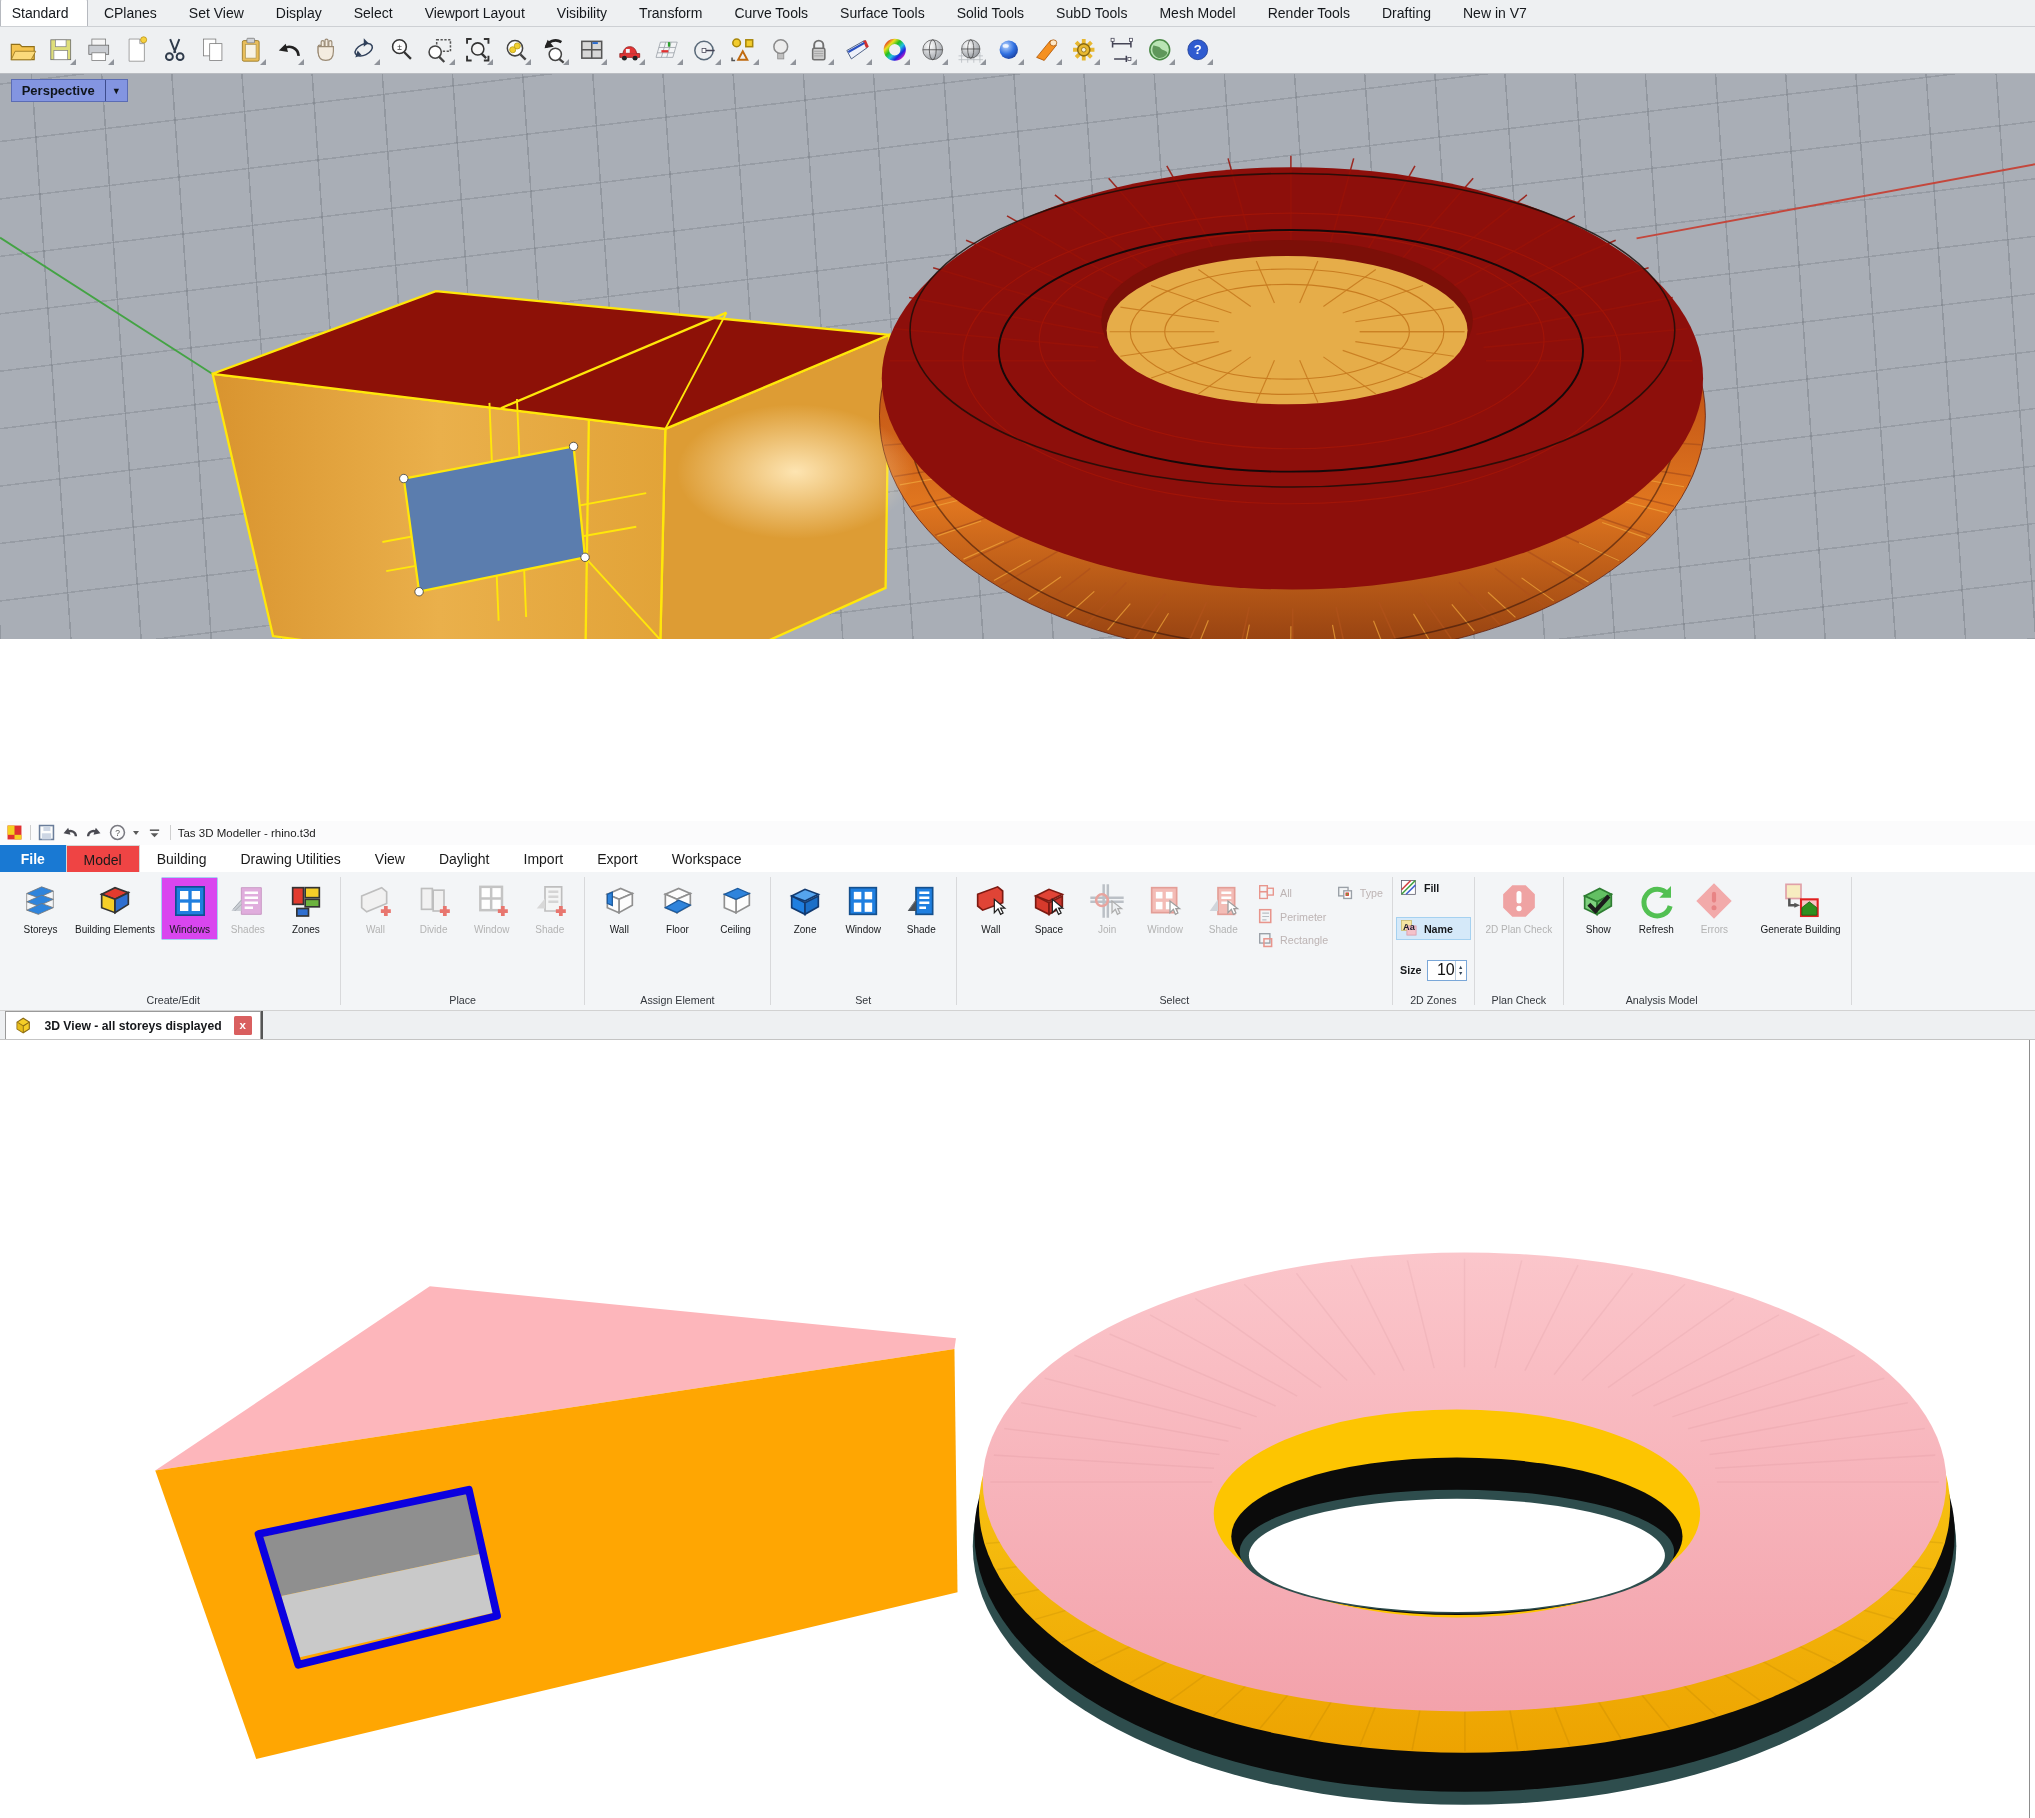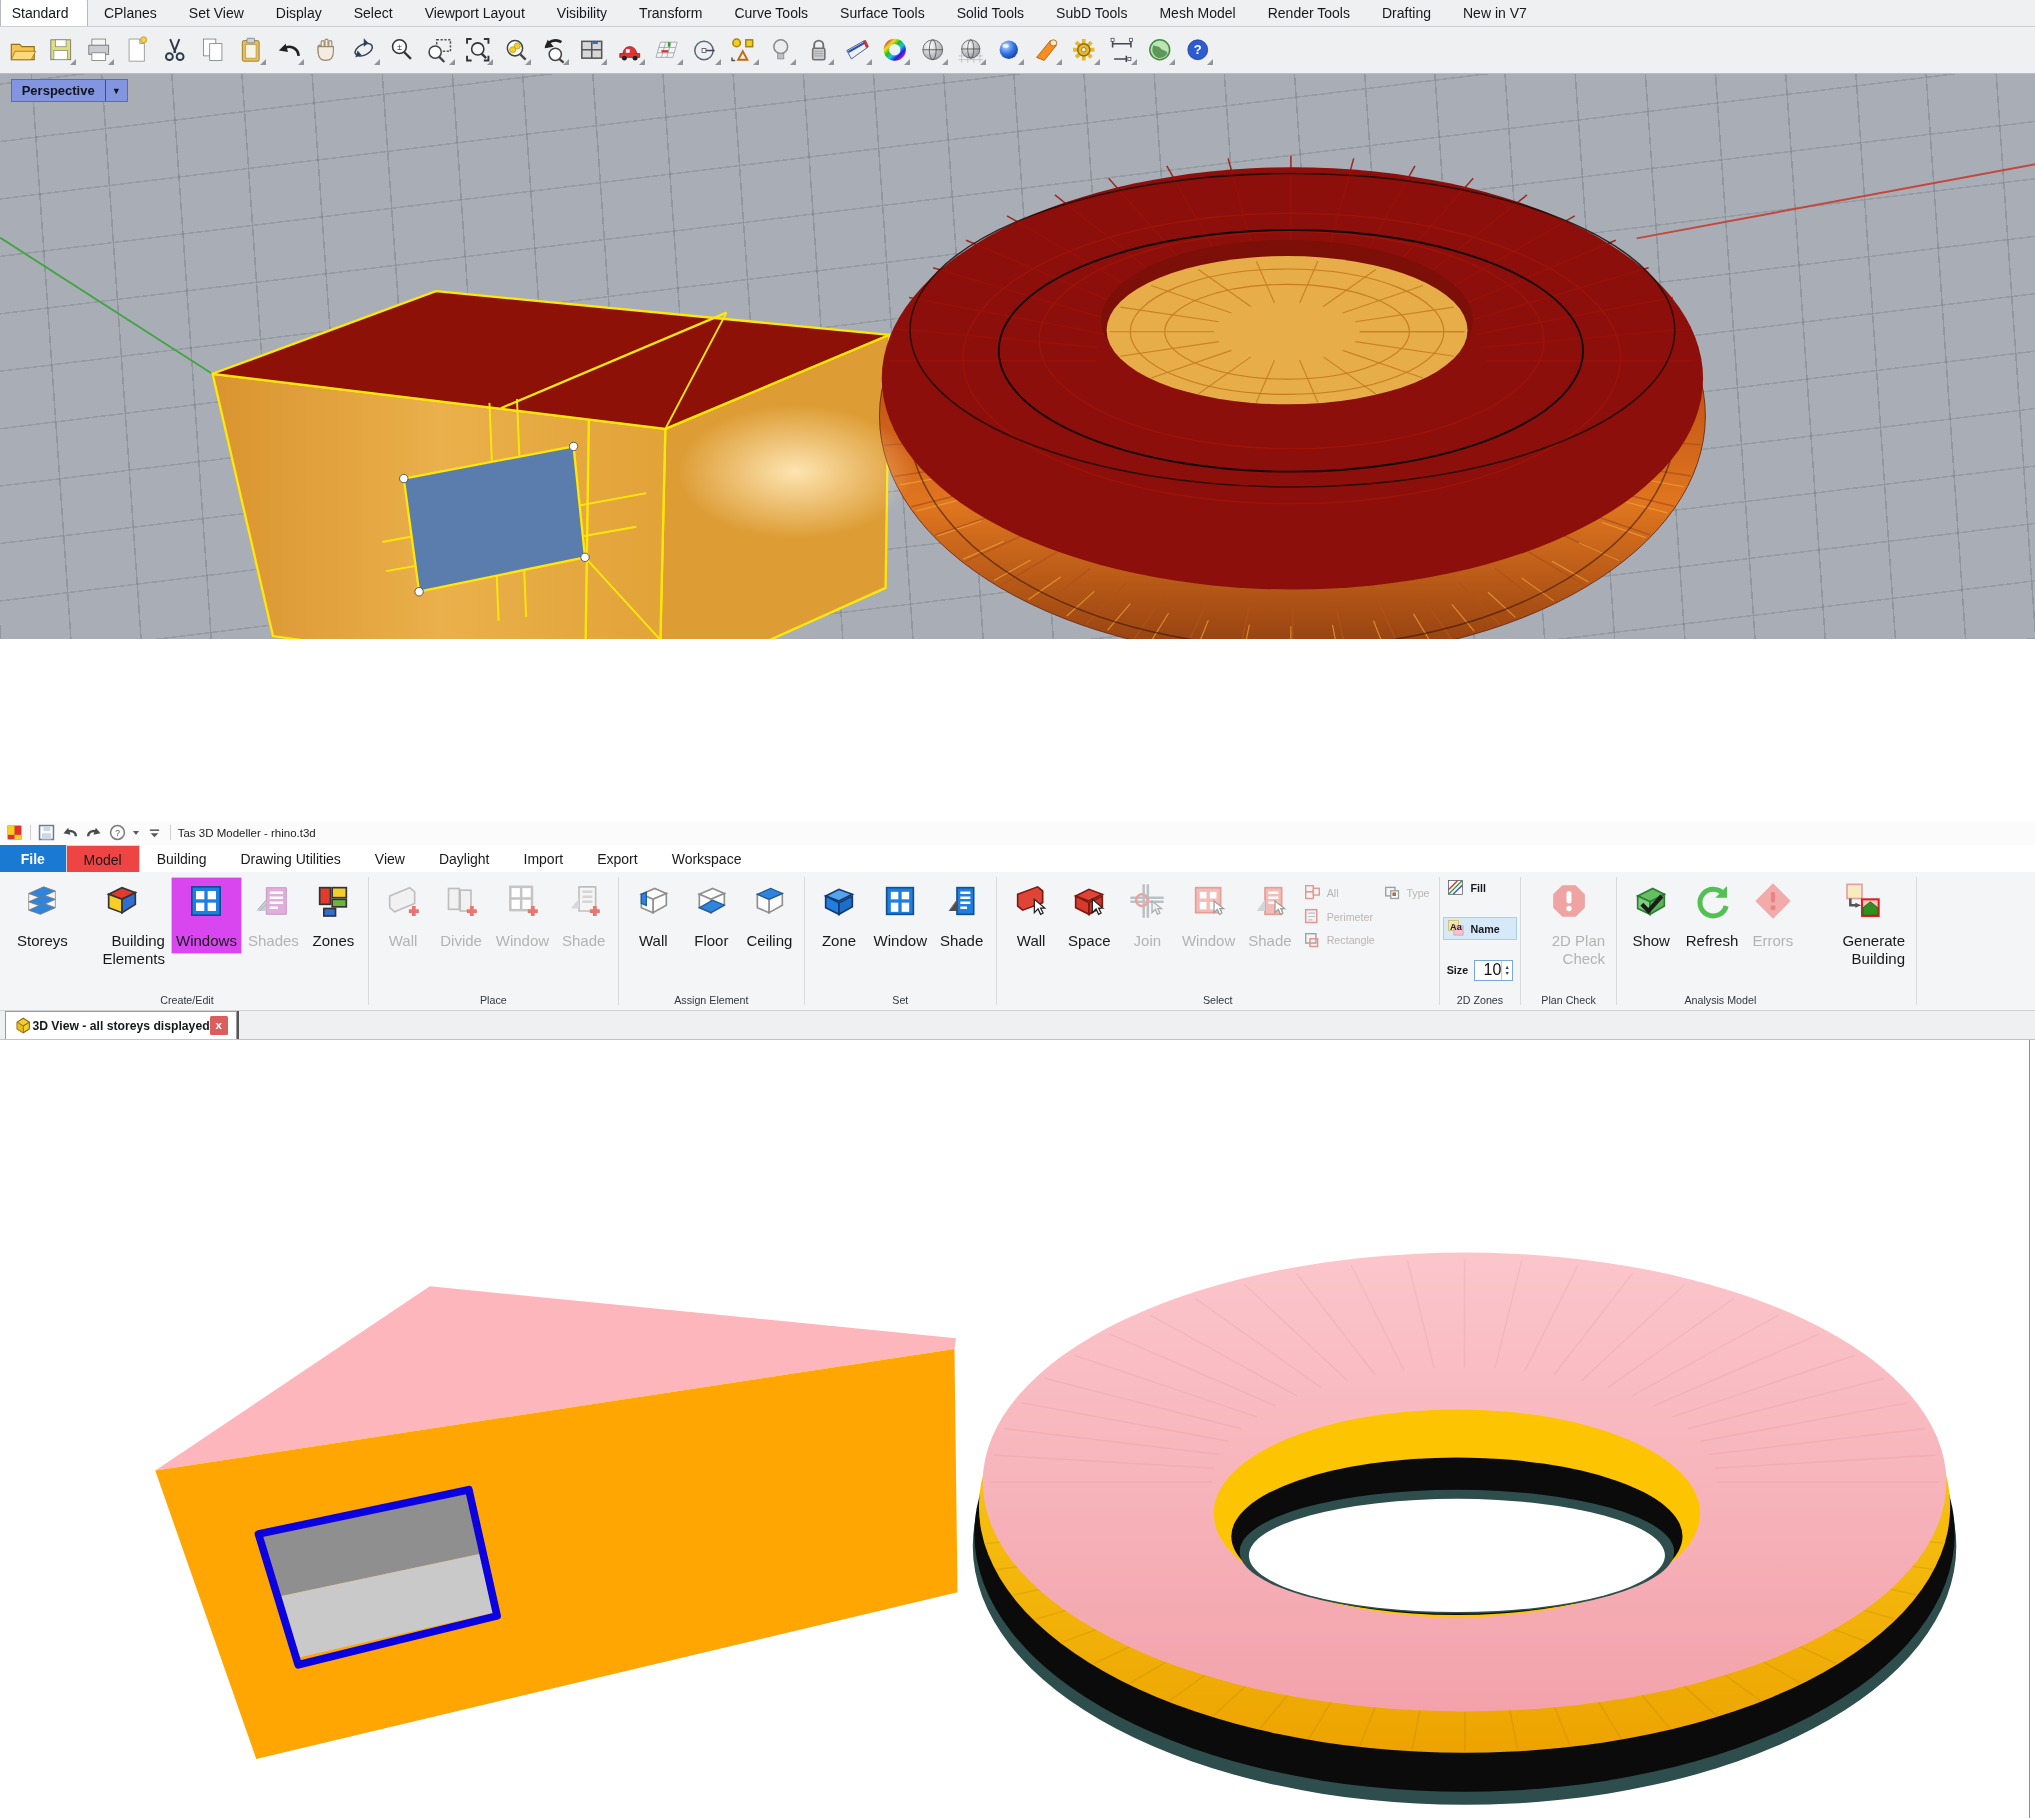--- a/index.html
+++ b/index.html
@@ -36,38 +36,38 @@
   .t-tab.active{background:#ef4444;border:0.8px solid #d6d6d6;border-bottom:none}
 
   .ribbon{position:absolute;left:0;top:872px;width:100%;height:139px;background:#f3f5f7;border-bottom:0.8px solid #d2d2d2;display:flex;align-items:stretch;padding-left:6.1px;box-sizing:border-box}
   .grp{position:relative;display:flex;flex-direction:column;flex:0 0 auto}
   .grow{display:flex;align-items:flex-start;gap:1.5px;padding:4.6px 6.1px 20px 6.1px;flex:1}
   .gl{position:absolute;bottom:3.8px;left:0;right:0;text-align:center;font-size:10.7px;color:#33373d;white-space:nowrap}
   .vsep{width:0.8px;background:#d8d9db;margin:4.6px 0;flex:0 0 auto}
   .btn{display:flex;flex-direction:column;align-items:center;min-width:47px;max-width:86px;padding:3.1px 3.8px;border:0.8px solid transparent;border-radius:1.5px}
   .btn .ic{width:41px;height:41px;display:flex;align-items:center;justify-content:center}
   .btn .ic svg{width:40px;height:40px}
-  .btn .lb{font-size:15px;color:#17191c;text-align:right;line-height:1.22;margin-top:10px}
+  .btn .lb{font-size:10px;color:#17191c;text-align:right;line-height:1.22;margin-top:2px}
   .btn.sel{background:#d946ef;border-color:#a5d1f0}
   .btn.dis .lb{color:#b3b3b3}
   .btn.dis .ic{opacity:.95}
   .mini{display:flex;flex-direction:column;gap:6.9px;padding:7.6px 3.1px 0 4.6px}
   .mrow{display:flex;align-items:center;gap:5.4px;font-size:10.7px;color:#bdb4b4;white-space:nowrap}
   .mrow svg{width:17px;height:17px}
   .zrow{display:flex;align-items:center;gap:5.4px;font-size:10.7px;color:#17191c;padding:1.5px 3.1px;border:0.8px solid transparent}
   .zrow.sel{background:#d5e9f9;border-color:#a5d1f0}
   .zrow svg{width:18.4px;height:18.4px}
   .zcol{display:flex;flex-direction:column;gap:17px;padding:4.6px 3.1px 0 3.1px}
   .spinbox{display:flex;align-items:center;border:0.8px solid #7aa7d8;background:#fff;height:19px}
   .spinval{width:23px;text-align:right;padding-left:3.8px;font-size:16px;color:#111}
   .spinbtns{display:flex;flex-direction:column;border-left:0.8px solid #bcd;height:100%;justify-content:center;padding:0 2.3px;gap:0.8px}
   .spinbtns span{font-size:5.4px;color:#345;line-height:1}
 
   .doctabs{position:absolute;left:0;top:1011px;width:100%;height:29px;background:#eef0f2;border-bottom:0.8px solid #c4c4c4;display:flex;align-items:stretch;padding-left:4.6px;box-sizing:border-box}
-  .dtab{display:flex;align-items:center;gap:0;background:#fff;border:0.8px solid #9a9a9a;border-bottom:none;padding:0 8.4px;font-weight:bold;font-size:12.2px;color:#16181b}
+  .dtab{display:flex;align-items:center;gap:12px;background:#fff;border:0.8px solid #9a9a9a;border-bottom:none;padding:0 8.4px;font-weight:bold;font-size:12.2px;color:#16181b}
   .dtab svg{width:18.4px;height:18.4px}
   .dclose{width:18.4px;height:18.4px;background:#d95f5f;color:#fff;font-weight:bold;display:flex;align-items:center;justify-content:center;border-radius:1.5px;font-size:11.5px}
   .dline{width:1.5px;background:#555;margin:0}
 
   .view3d{position:absolute;left:0;top:1040px;width:2029px;height:779px;background:#fff;border-right:1.5px solid #8d8d8d;overflow:hidden}
 </style>
 </head>
 <body>
 
 <div id="root">

